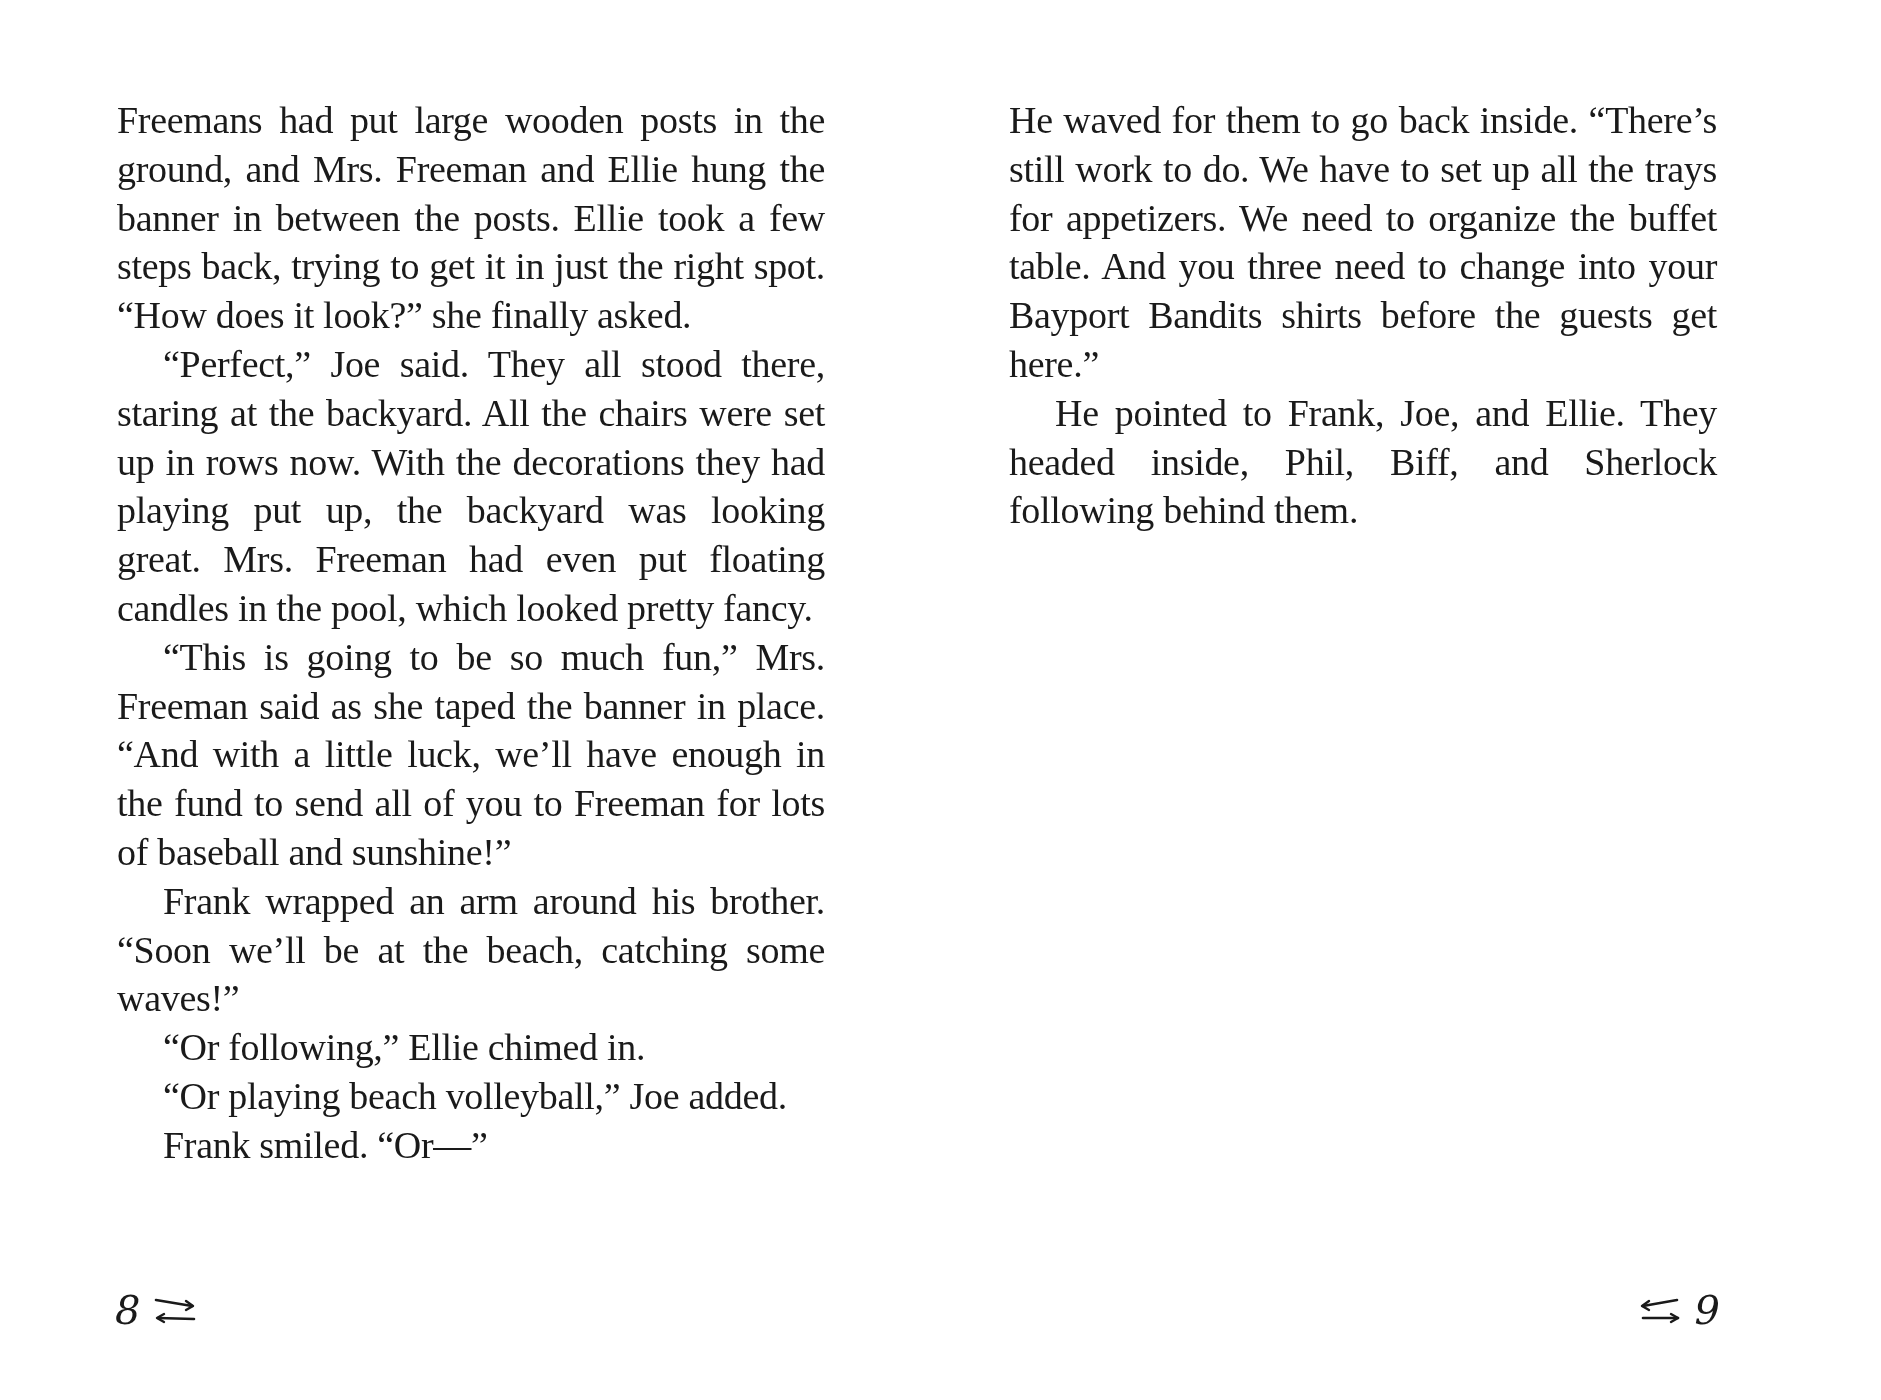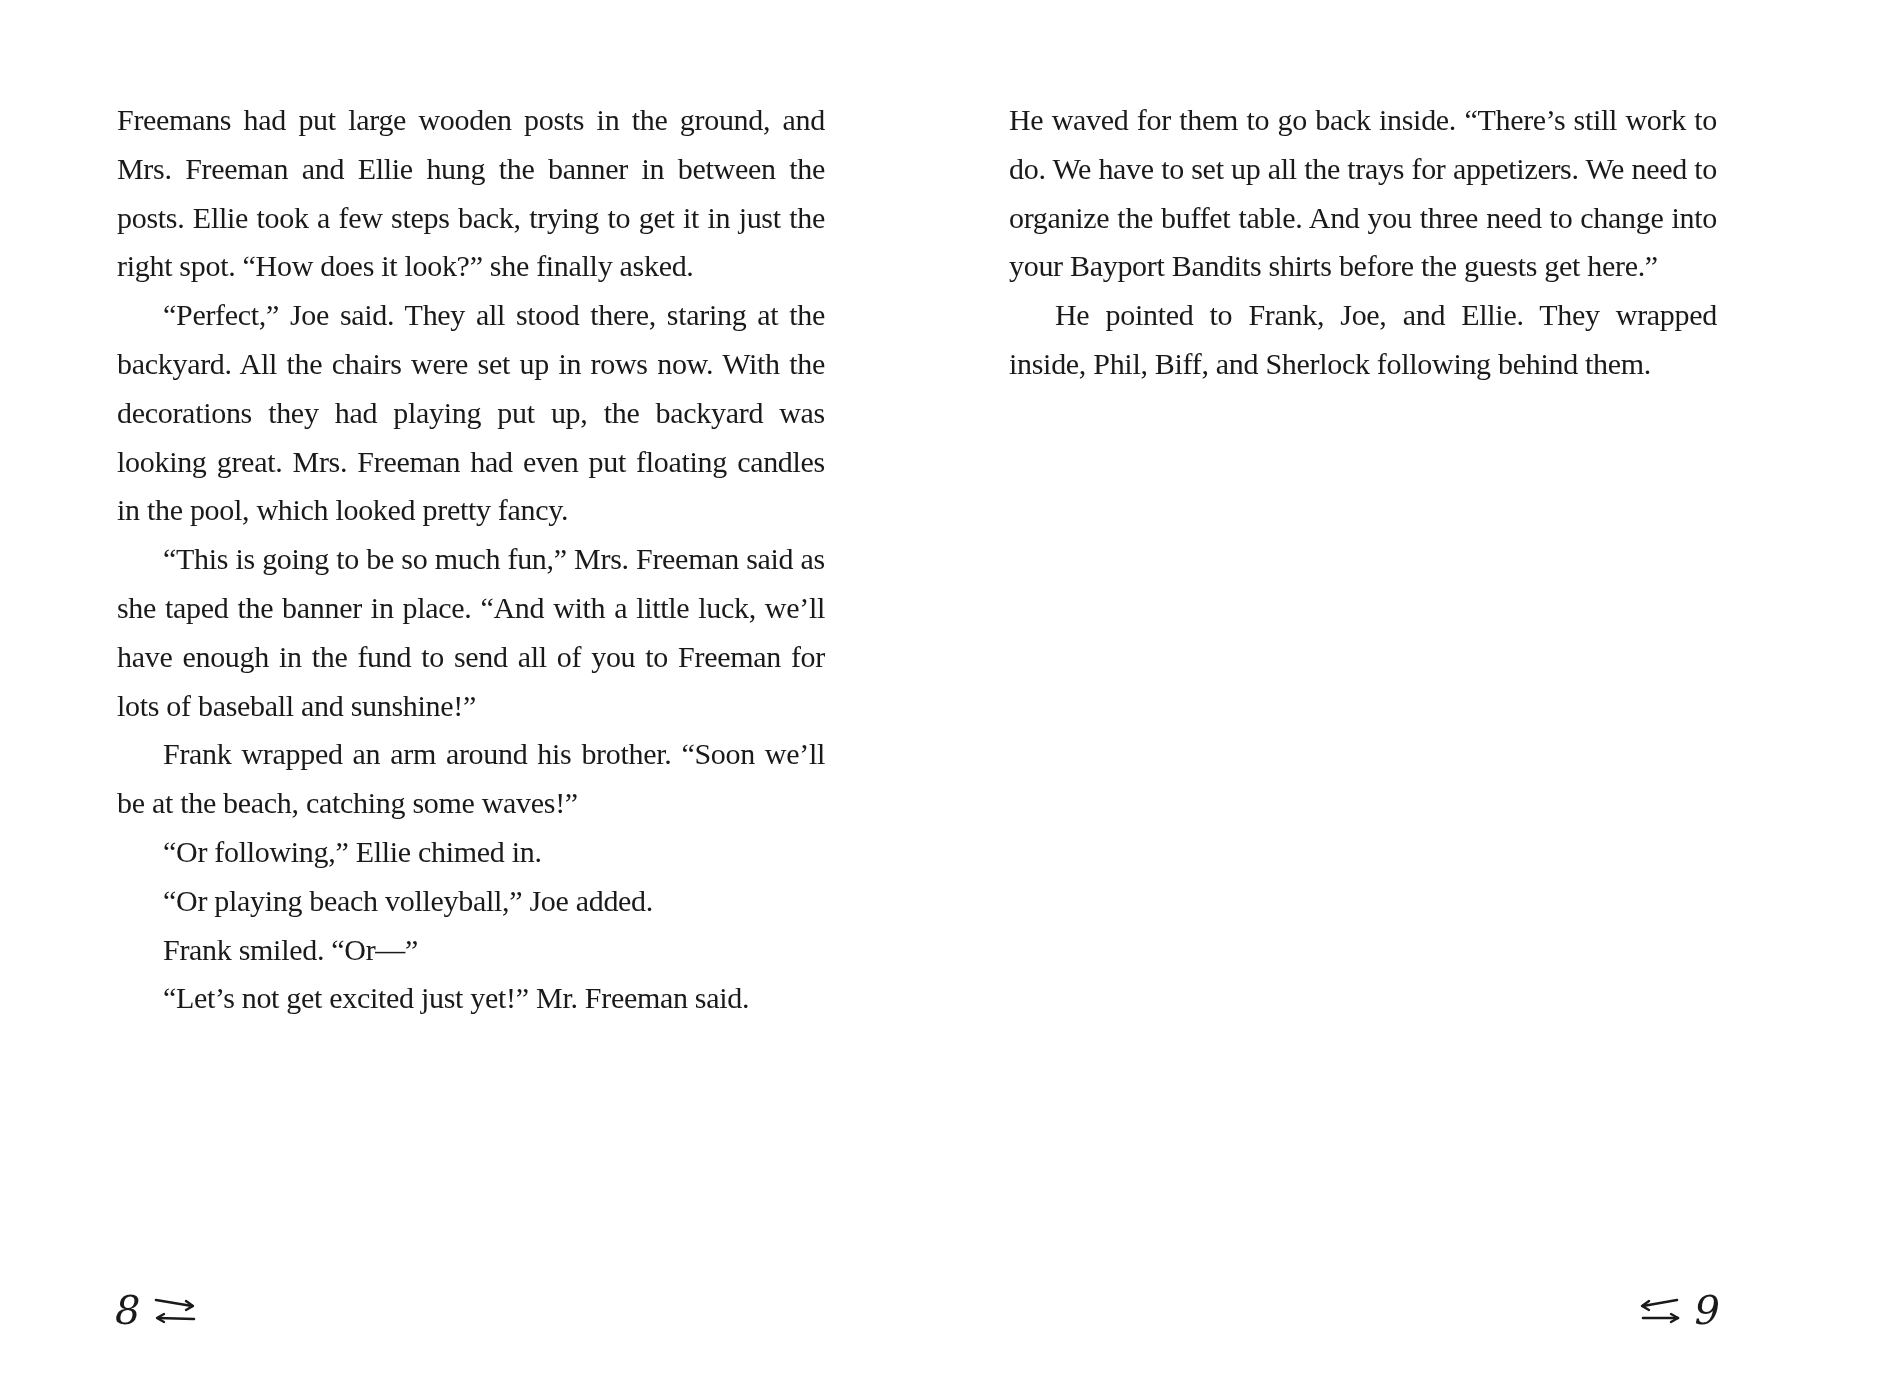--- a/index.html
+++ b/index.html
@@ -20,21 +20,21 @@
     top: 0;
     height: 1400px;
   }
   .page.left { left: 0; width: 940px; }
   .page.right { left: 892px; width: 941px; }
 
   .column {
     position: absolute;
     top: 96px;
     width: 708px;
-    font-size: 30px;
+    font-size: 38px;
     line-height: 48.8px;
     text-align: justify;
     hyphens: manual;
     letter-spacing: -0.3px;
     word-spacing: 0px;
   }
   .page.left .column { left: 117px; }
   .page.right .column { left: 117px; }
 
   .para {
@@ -68,40 +68,39 @@
 
 <div class="page left">
   <div class="column">
     <p class="para no-indent">Freemans had put large wooden posts in the ground, and Mrs. Freeman and Ellie hung the banner in between the posts. Ellie took a few steps back, trying to get it in just the right spot. “How does it look?” she finally asked.</p>
     <p class="para">“Perfect,” Joe said. They all stood there, staring at the backyard. All the chairs were set up in rows now. With the decorations they had playing put up, the backyard was looking great. Mrs. Freeman had even put floating candles in the pool, which looked pretty fancy.</p>
     <p class="para">“This is going to be so much fun,” Mrs. Freeman said as she taped the banner in place. “And with a little luck, we’ll have enough in the fund to send all of you to Freeman for lots of baseball and sun­shine!”</p>
     <p class="para">Frank wrapped an arm around his brother. “Soon we’ll be at the beach, catching some waves!”</p>
     <p class="para">“Or following,” Ellie chimed in.</p>
     <p class="para">“Or playing beach volleyball,” Joe added.</p>
     <p class="para">Frank smiled. “Or—”</p>
-    <p class="para">“Let’s not get excited just yet!” Mr. Freeman said.</p>
   </div>
 
   <div class="folio">
     <span class="folio-number">8</span>
     <span class="folio-arrows">
       <svg width="46" height="30" viewBox="0 0 46 30">
         <path d="M4 5 L40 11" stroke="#1a1a1a" stroke-width="2.6" fill="none" stroke-linecap="round"></path>
         <path d="M34 6 L41 11 L34 15" stroke="#1a1a1a" stroke-width="2.4" fill="none" stroke-linecap="round" stroke-linejoin="round"></path>
         <path d="M42 24 L6 23" stroke="#1a1a1a" stroke-width="2.6" fill="none" stroke-linecap="round"></path>
         <path d="M12 19 L5 23 L12 27" stroke="#1a1a1a" stroke-width="2.4" fill="none" stroke-linecap="round" stroke-linejoin="round"></path>
       </svg>
     </span>
   </div>
 </div>
 
 <div class="page right">
   <div class="column">
     <p class="para no-indent">He waved for them to go back inside. “There’s still work to do. We have to set up all the trays for appe­tizers. We need to organize the buffet table. And you three need to change into your Bayport Bandits shirts before the guests get here.”</p>
-    <p class="para">He pointed to Frank, Joe, and Ellie. They wrapped inside, Phil, Biff, and Sherlock following behind them.</p>
+    <p class="para">He pointed to Frank, Joe, and Ellie. They headed inside, Phil, Biff, and Sherlock following behind them.</p>
   </div>
 
   <div class="folio">
     <span class="folio-arrows">
       <svg width="46" height="30" viewBox="0 0 46 30">
         <path d="M40 5 L6 11" stroke="#1a1a1a" stroke-width="2.6" fill="none" stroke-linecap="round"></path>
         <path d="M12 6 L5 11 L12 15" stroke="#1a1a1a" stroke-width="2.4" fill="none" stroke-linecap="round" stroke-linejoin="round"></path>
         <path d="M6 23 L41 23" stroke="#1a1a1a" stroke-width="2.6" fill="none" stroke-linecap="round"></path>
         <path d="M34 19 L41 23 L34 27" stroke="#1a1a1a" stroke-width="2.4" fill="none" stroke-linecap="round" stroke-linejoin="round"></path>
       </svg>

